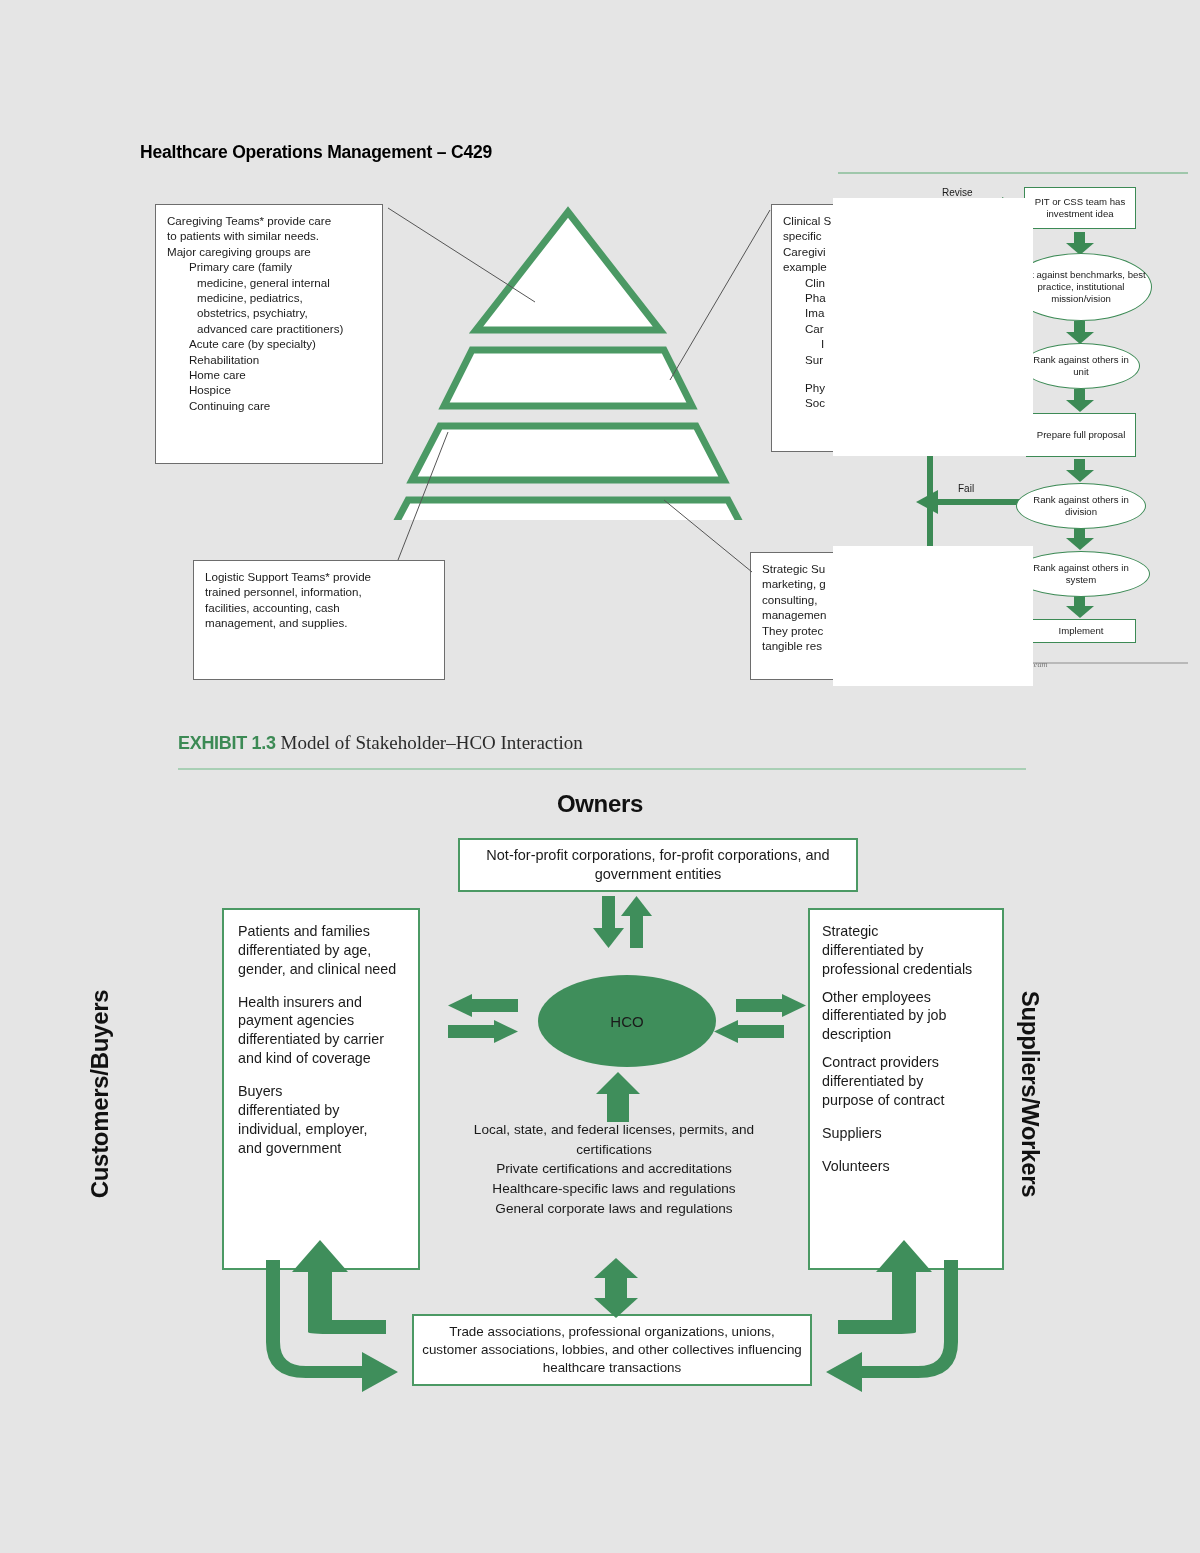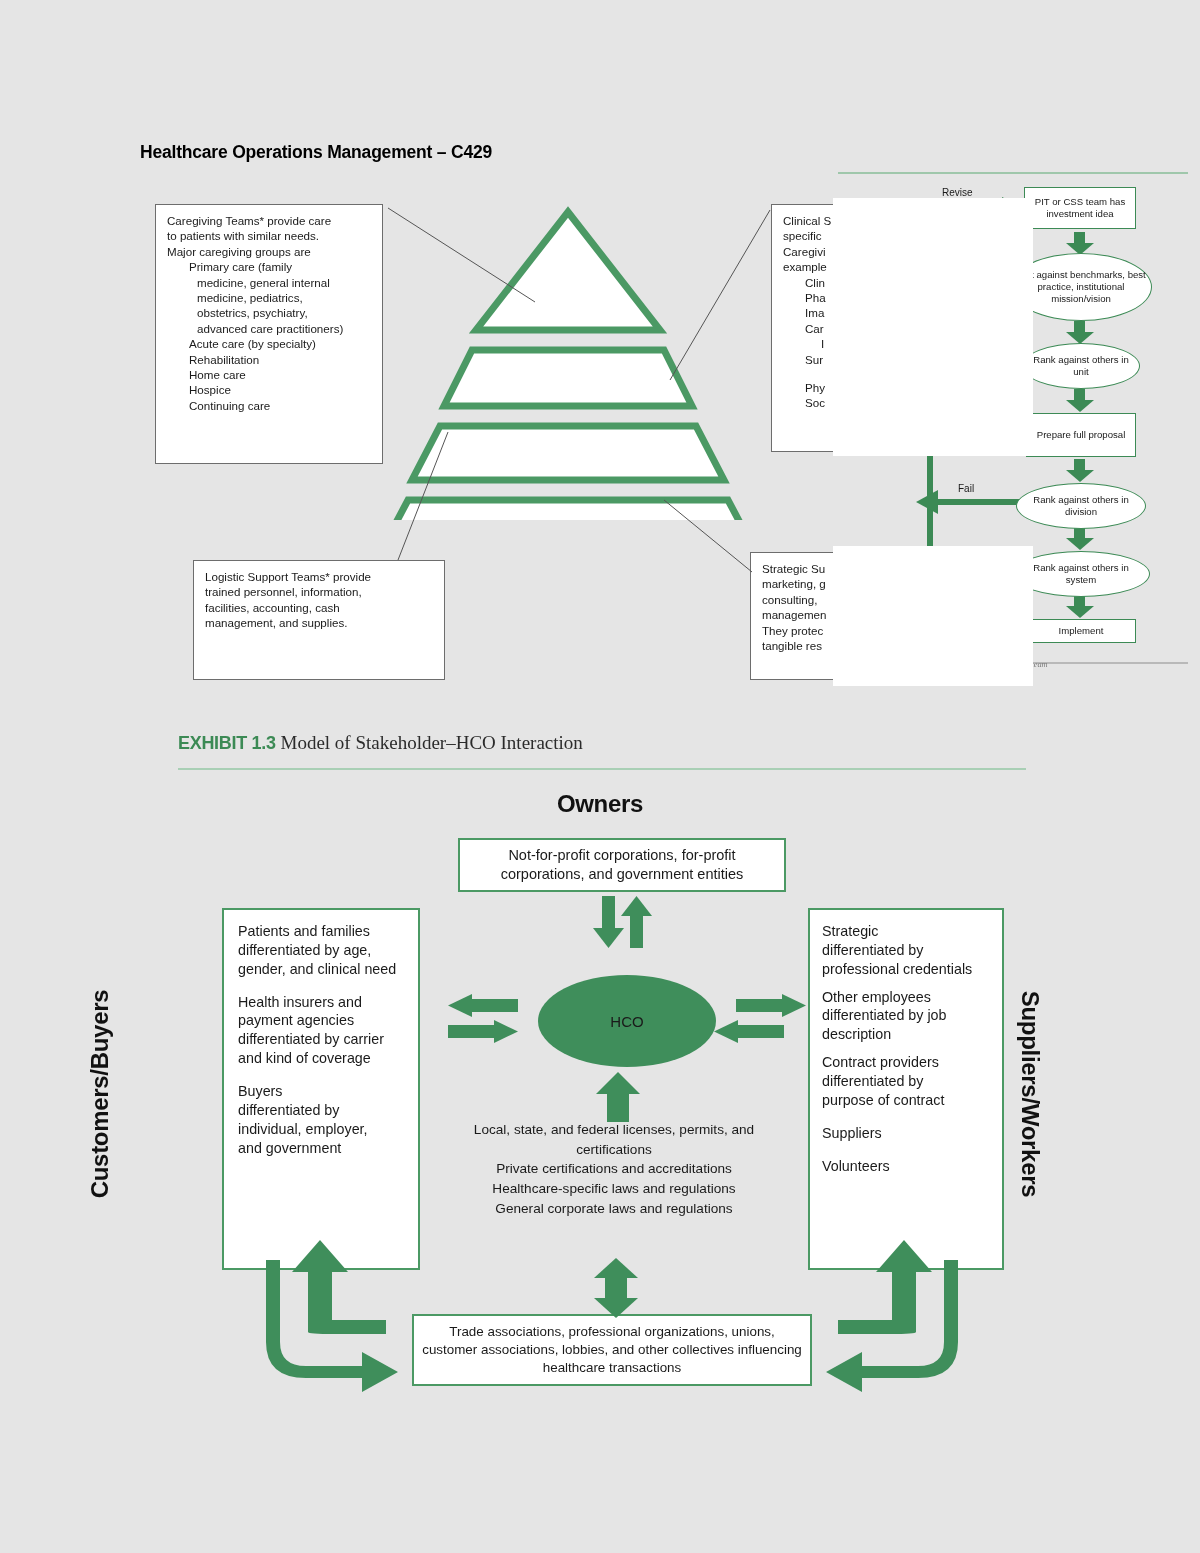--- a/index.html
+++ b/index.html
@@ -150,21 +150,21 @@
     font-size: 24px; font-weight: bold; color: #111;
     letter-spacing: -0.3px;
   }
   .gbox {
     position: absolute;
     border: 2px solid #4b9964;
     background: #fff;
     color: #1a1a1a;
   }
   #owners-box {
-    left: 458px; top: 58px; width: 328px; height: 54px;
+    left: 458px; top: 58px; width: 400px; height: 54px;
     display: flex; align-items: center; justify-content: center;
     text-align: center; font-size: 14.5px; line-height: 1.3;
     padding: 0 8px;
   }
   #customers-box {
     left: 222px; top: 128px; width: 198px; height: 362px;
     padding: 12px 10px 10px 14px;
     font-size: 14.3px; line-height: 1.32;
   }
   #suppliers-box {

